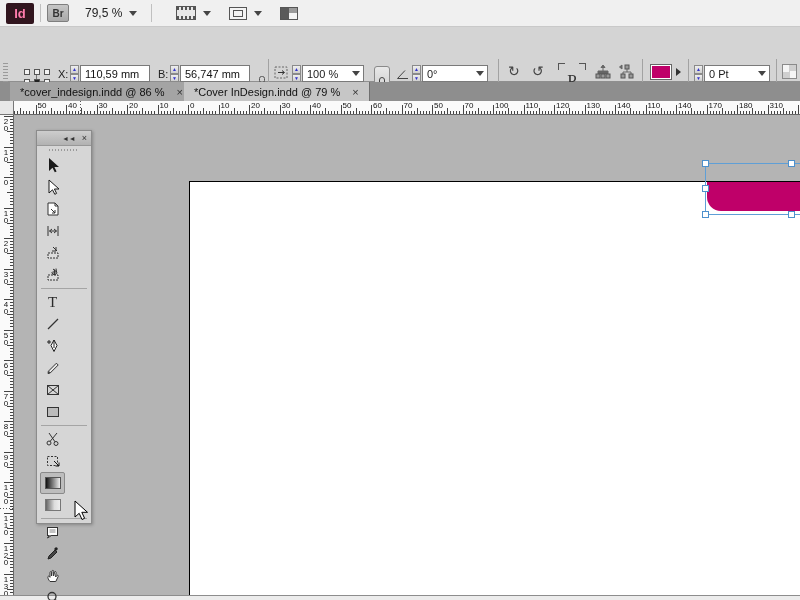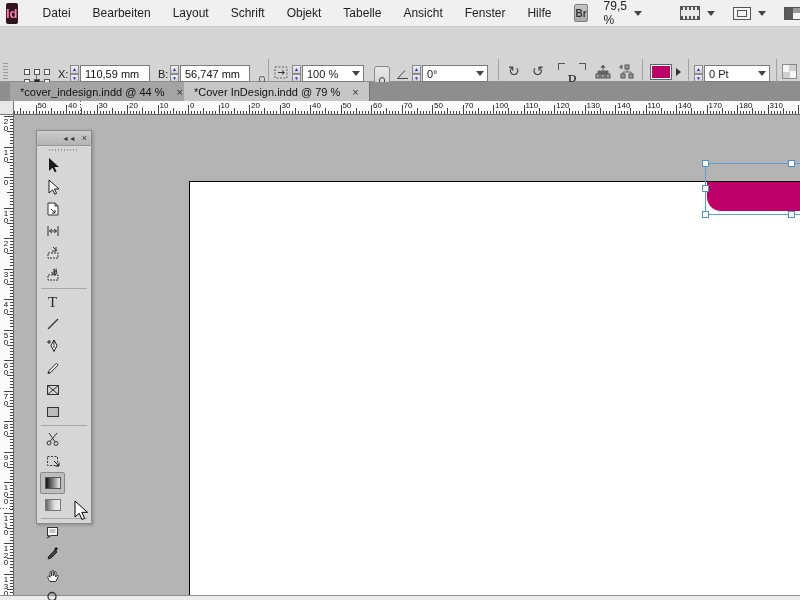--- a/index.html
+++ b/index.html
@@ -134,31 +134,20 @@
   .tool-T { font-family:"Liberation Serif",serif; font-size:15px; color:#2a2a2a; }
   .grad-sw { width:16px; height:12px; border:1px solid #555; background:linear-gradient(90deg,#111,#efefef); }
   .grad-fe { width:16px; height:12px; border:1px solid #777; background:linear-gradient(90deg,#666,#ddd 60%,#eee); }
   .cursor-arrow { position:absolute; z-index:10; }
 </style>
 </head>
 <body>
 
 <div class="menubar">
   <div class="app-logo">Id</div>
-  <div class="menu-items">
-    <span class="menu-item">Datei</span>
-    <span class="menu-item">Bearbeiten</span>
-    <span class="menu-item">Layout</span>
-    <span class="menu-item">Schrift</span>
-    <span class="menu-item">Objekt</span>
-    <span class="menu-item">Tabelle</span>
-    <span class="menu-item">Ansicht</span>
-    <span class="menu-item">Fenster</span>
-    <span class="menu-item">Hilfe</span>
-  </div>
   <div class="mb-sep"></div>
   <div class="br-btn">Br</div>
   <div class="zoom-box">
     <span class="zoom-value">79,5 %</span>
     <span class="dd-arrow"></span>
   </div>
   <div class="mb-sep" style="margin-left:14px"></div>
   <div class="mb-iconbtn">
     <span class="mi-film"></span>
     <span class="dd-arrow"></span>
@@ -361,21 +350,21 @@
       <span class="dd-arrow"></span>
   </div>
 
   <div class="cp-sep" style="left:776px"></div>
   <div class="fx-icon" style="left:782px;top:37px"></div>
   <div class="fx-icon" style="left:782px;top:60px"></div>
 </div>
 
 <div class="tabbar">
   <div class="tab inactive">
-    <span>*cover_indesign.indd @ 44 %</span>
+    <span>*cover_indesign.indd @ 86 %</span>
     <span class="closex">×</span>
   </div>
   <div class="tab active">
     <span>*Cover InDesign.indd @ 79 %</span>
     <span class="closex">×</span>
   </div>
 </div>
 
 <div class="corner-box"></div>
 <div class="hruler" id="hruler">

